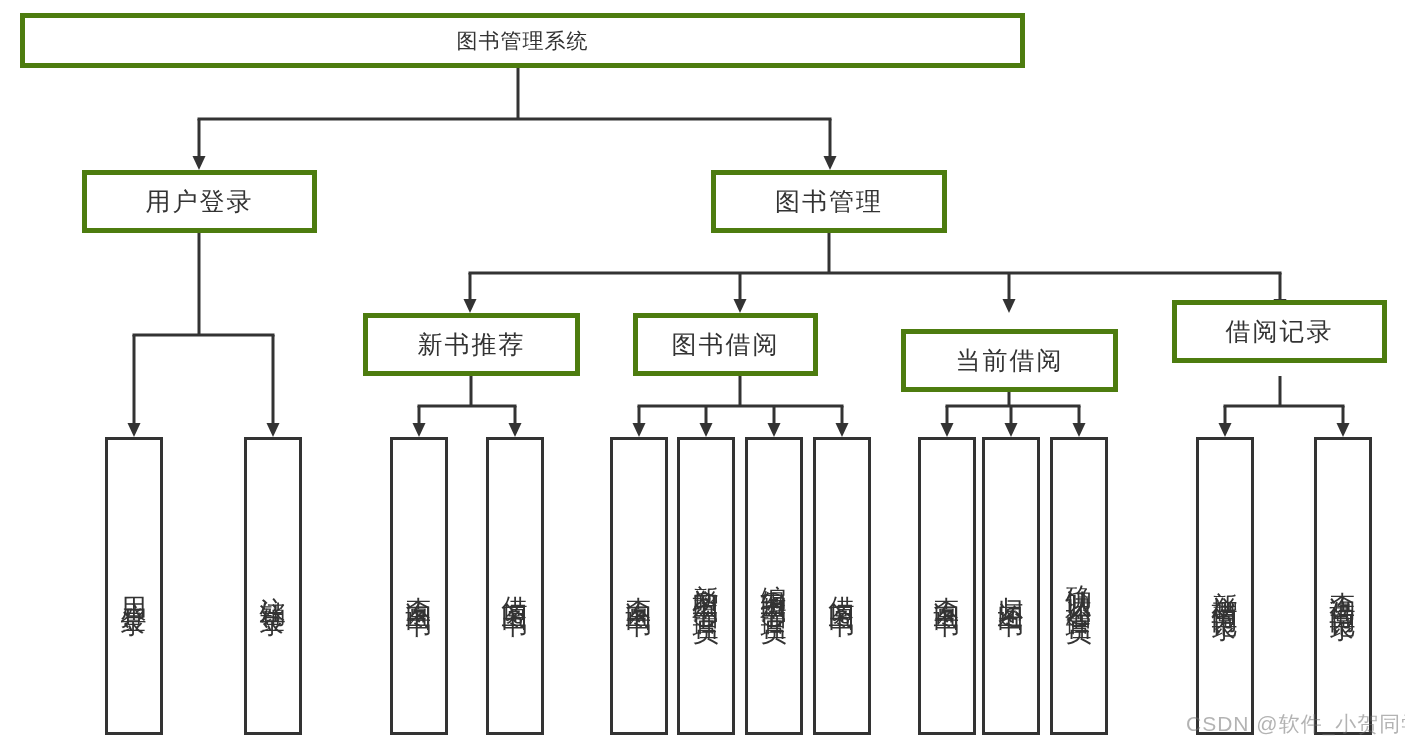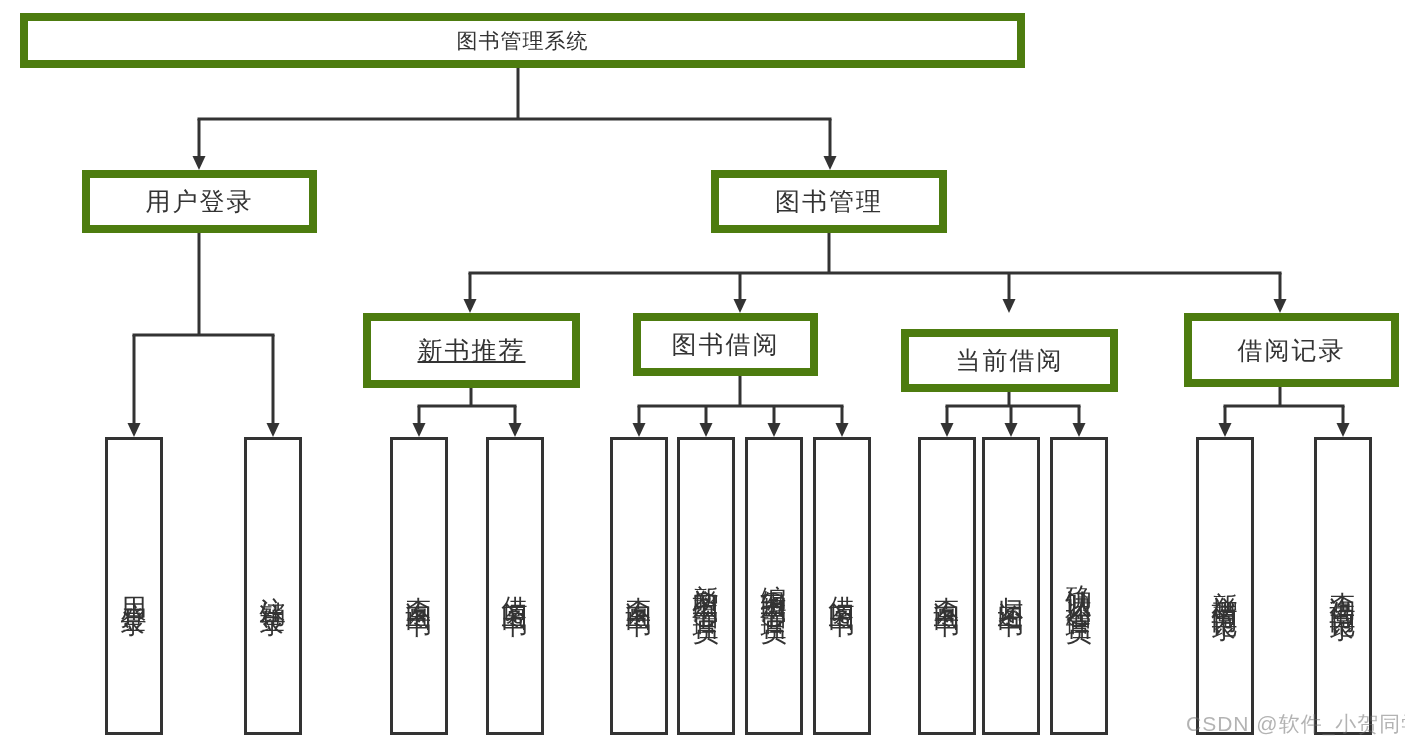--- a/index.html
+++ b/index.html
@@ -14,21 +14,21 @@
   .connectors {
     position: absolute;
     left: 0; top: 0;
     width: 1405px; height: 747px;
     pointer-events: none;
   }
   .node {
     position: absolute;
     box-sizing: border-box;
     background: #ffffff;
-    border: 8px solid #4d7c0f;
+    border: 5px solid #4d7c0f;
     display: flex;
     align-items: center;
     justify-content: center;
     color: #333333;
   }
   .node-root  { font-size: 21px; letter-spacing: 1px; }
   .node-mid   { font-size: 25px; letter-spacing: 2px; }
   .leaf {
     position: absolute;
     box-sizing: border-box;
@@ -119,30 +119,30 @@
     <span>图书管理系统</span>
   </div>
 
   <div class="node node-mid" style="left:82px; top:170px; width:235px; height:63px;">
     <span>用户登录</span>
   </div>
   <div class="node node-mid" style="left:711px; top:170px; width:236px; height:63px;text-align:center;">
     <span>图书管理</span>
   </div>
 
-  <div class="node node-mid" style="left:363px; top:313px; width:217px; height:75px;text-decoration:underline;">
+  <div class="node node-mid" style="left:363px; top:313px; width:217px; height:63px;">
     <span>新书推荐</span>
   </div>
   <div class="node node-mid" style="left:633px; top:313px; width:185px; height:63px;">
     <span>图书借阅</span>
   </div>
   <div class="node node-mid" style="left:901px; top:329px; width:217px; height:63px;">
     <span>当前借阅</span>
   </div>
-  <div class="node node-mid" style="left:1172px; top:313px; width:215px; height:74px;margin-left:12px;">
+  <div class="node node-mid" style="left:1172px; top:300px; width:215px; height:63px;">
     <span>借阅记录</span>
   </div>
 
   <div class="leaf" style="left:105px; top:437px;">
     <span class="vtext">用户登录</span>
   </div>
   <div class="leaf" style="left:244px; top:437px;">
     <span class="vtext">注销登录</span>
   </div>
 

